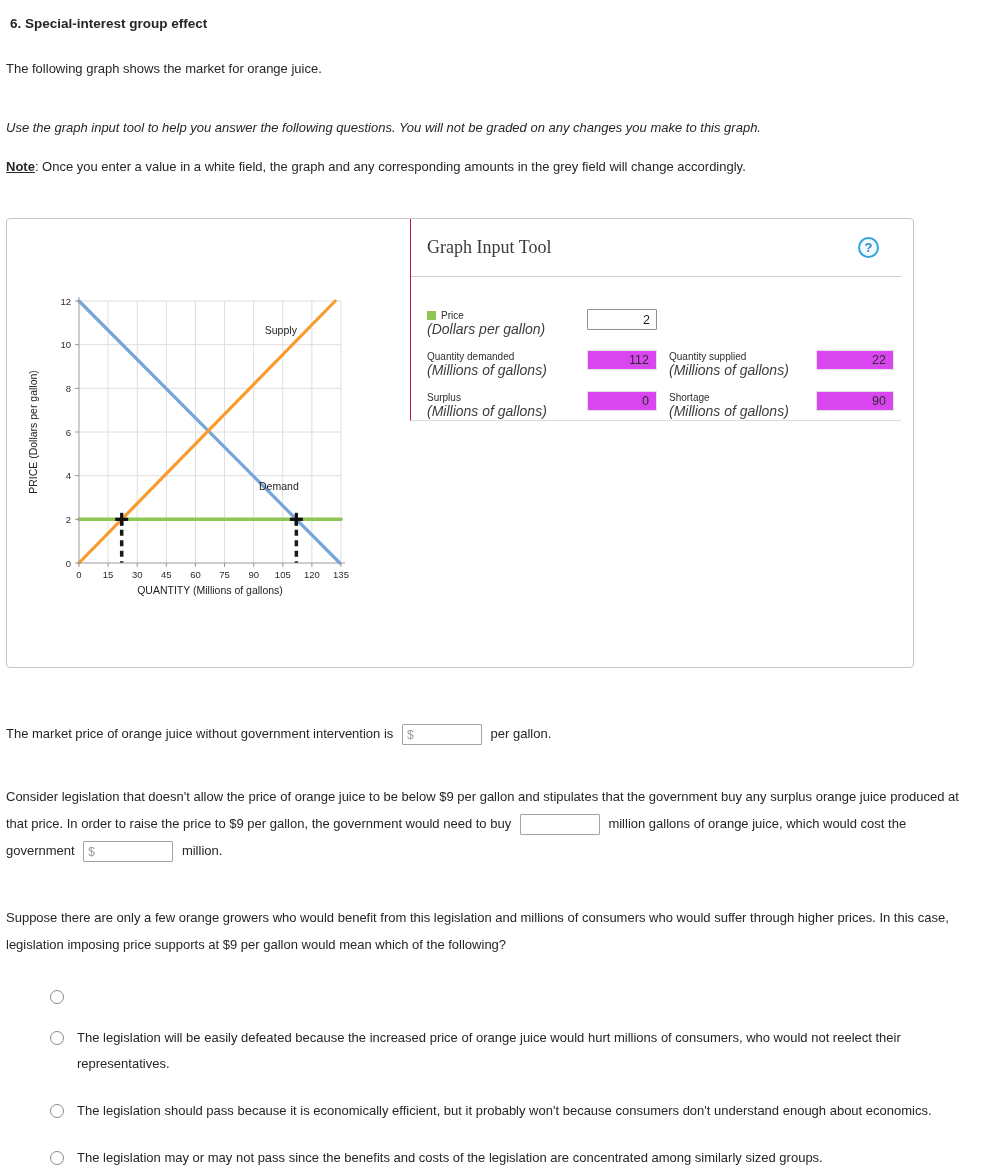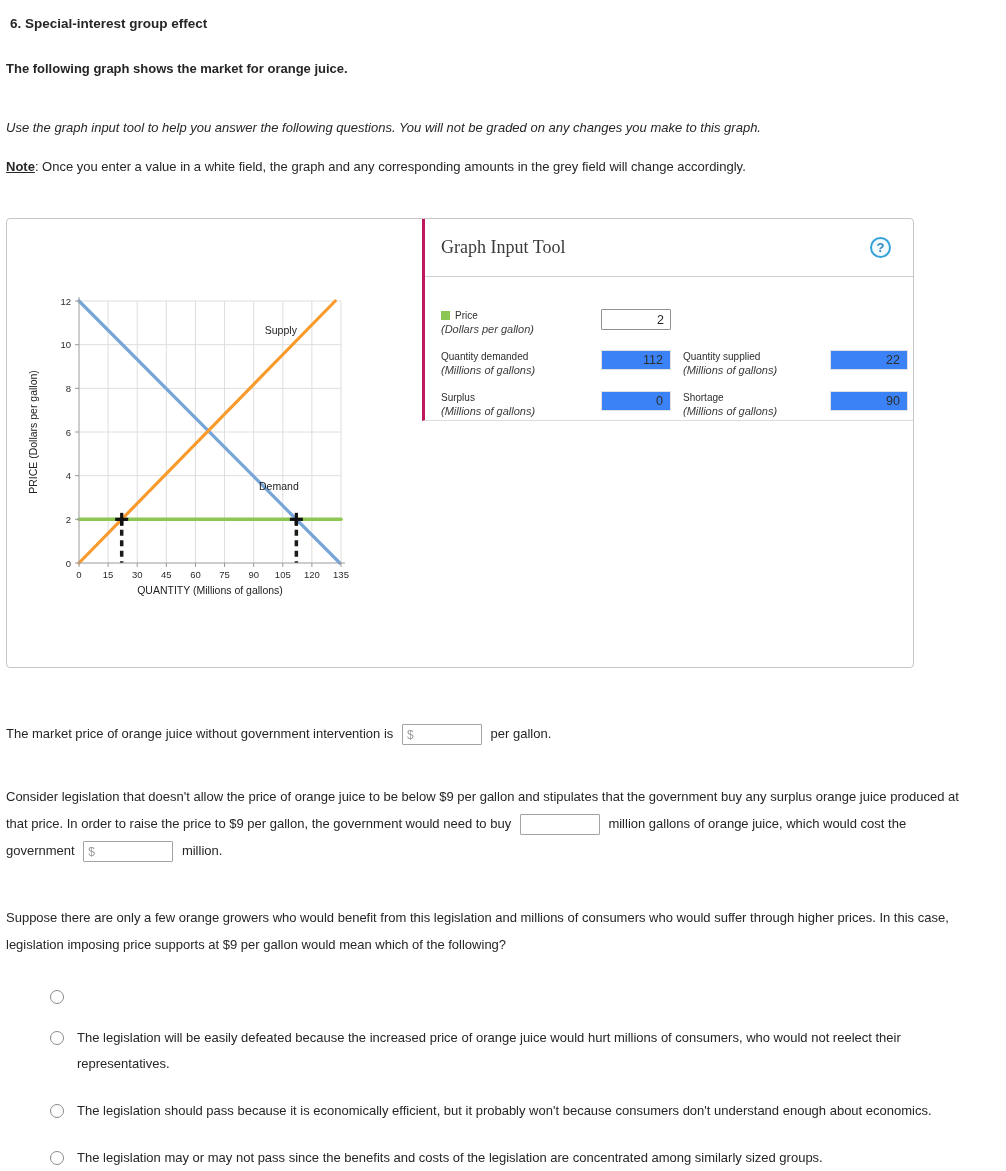--- a/index.html
+++ b/index.html
@@ -5,67 +5,67 @@
   * { box-sizing: border-box; }
   html,body { margin:0; padding:0; background:#fff; }
   body {
     width:1006px; min-height:1171px;
     font-family:"Liberation Sans","DejaVu Sans",sans-serif;
     font-size:13px; color:#262626;
   }
   .page { padding:12px 8px 30px 6px; }
 
   h1.heading { font-size:13.5px; font-weight:bold; margin:4px; }
-  .intro { margin:30px 0 0;font-weight:bold; }
+  .intro { margin:30px 0 0; }
   .instructions { margin:44px 0 0; font-style:italic; }
   .note { margin:24px 0 0; }
   .note b { font-weight:bold;text-decoration:underline; }
 
   
   .panel {
     position:relative; margin-top:44px;
     width:908px; height:450px;
     border:1px solid #c6c6c6; border-radius:4px;
     background:#fff;
   }
   #chart { position:absolute; left:20px; top:66px; }
 
   
   .tool {
-    position:absolute; top:0; right:0;
+    position:absolute; top:0; right:12px;
     width:491px; height:202px;
-    border-left:3px solid #be185d; border-bottom:1px solid #dcdcdc;
+    border-left:1px solid #be185d; border-bottom:1px solid #dcdcdc;
     border-top-right-radius:4px;
   }
   .tool-header {
     height:58px; display:flex; align-items:center; justify-content:space-between;
     padding:0 22px 0 16px; border-bottom:1px solid #cfcfcf;
   }
   .tool-title { font-family:"Liberation Serif","DejaVu Serif",serif; font-size:18px; color:#3a3a3a; }
   .help {
     width:21px; height:21px; border-radius:50%;
     border:2px solid #35a3da; color:#2c86c2; background:#f3fbff;
     font-size:13px; font-weight:bold; text-align:center; line-height:18px;
     cursor:pointer;
   }
   .tool-body { padding:32px 20px 0 16px; }
   .tool-grid {
     display:grid; grid-template-columns:148px 70px 135px 78px;
     column-gap:12px; row-gap:14px; align-items:start;
   }
   .flabel-main { font-size:10px; line-height:13px; color:#2e2e2e; display:flex; align-items:center; }
-  .flabel-sub  { font-size:11px; font-style:italic; line-height:13px; color:#3c3c3c; margin-top:1px; }
+  .flabel-sub  { font-size:14px; font-style:italic; line-height:13px; color:#3c3c3c; margin-top:1px; }
   .green-sq { display:inline-block; width:9px; height:9px; background:#8dc653; margin-right:5px; flex-shrink:0; }
   .white-input {
     width:100%; height:21px; border:1px solid #919191; background:#fff;
     text-align:right; padding:0 6px; font-size:12.5px; color:#222;
     font-family:inherit; border-radius:1px;
   }
   .grey-box {
-    width:100%; height:20px; line-height:19px; background:#3b82f6;
+    width:100%; height:20px; line-height:19px; background:#d946ef;
     border:1px solid #e2e2e2; text-align:right; padding-right:7px;
     font-size:12.5px; color:#2e2e2e;
   }
 
   
   .q1 { margin:56px 0 0; }
   .q2 { margin:38px 0 0; line-height:27px; max-width:958px; }
   .q3 { margin:40px 0 0; line-height:27px; max-width:946px; }
   .inline-input {
     display:inline-block; vertical-align:middle;

